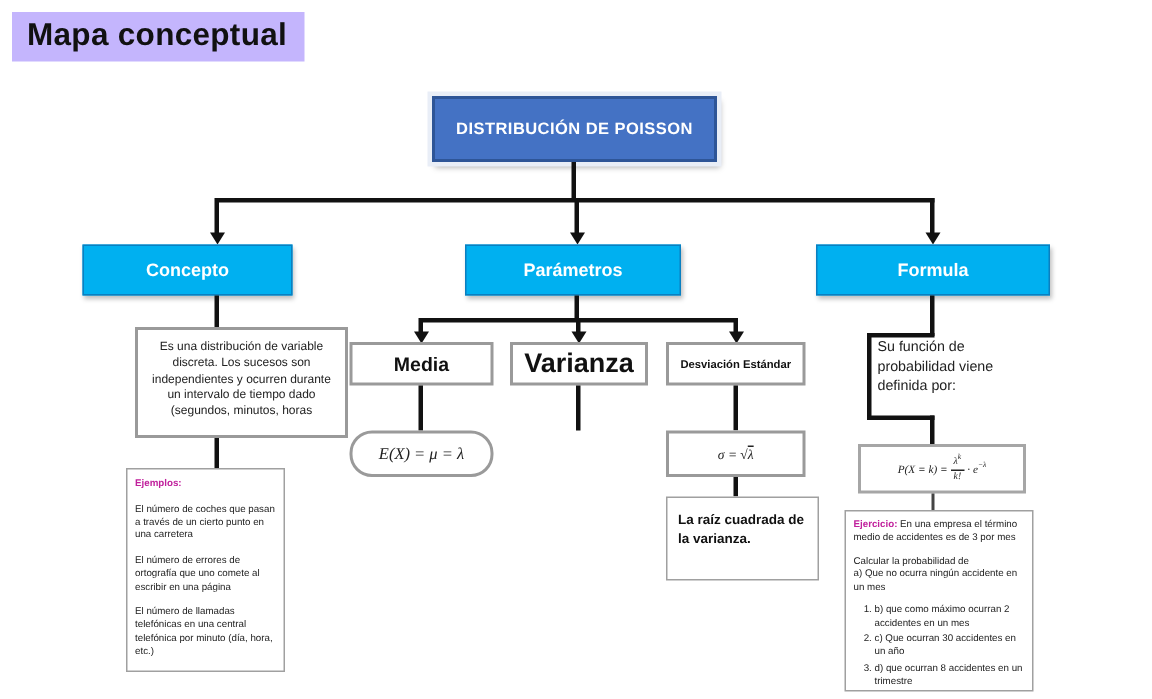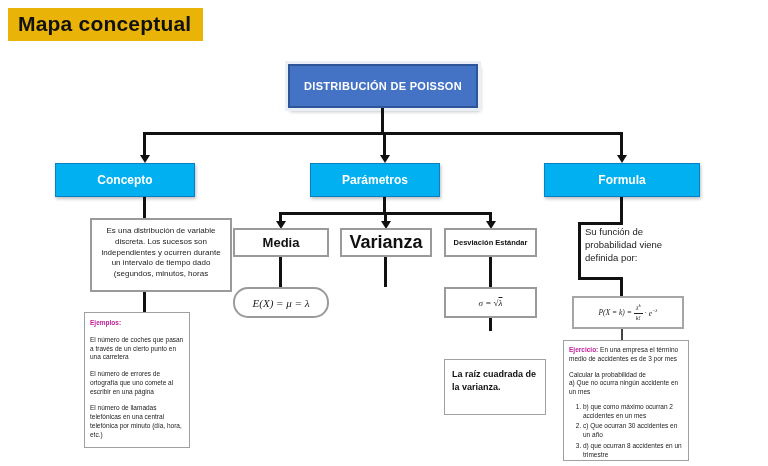--- a/index.html
+++ b/index.html
@@ -9,21 +9,21 @@
     position: relative;
     width: 768px; height: 466px;
     background: #ffffff;
     overflow: hidden;
   }
   .abs { position: absolute; }
 
   
   .page-title {
     left: 8px; top: 8px;
-    background: #eab308;
+    background: #c4b5fd;
     color: #111;
     font-weight: bold;
     font-size: 21px;
     padding: 4px 12px 5px 10px;
     letter-spacing: 0.2px;
   }
 
   
   .root-box {
     left: 288px; top: 64px; width: 190px; height: 44px;
@@ -38,21 +38,21 @@
   
   .cyan-box {
     top: 163px; height: 34px;
     background: #00b0f0;
     border: 1.5px solid #0a7fc0;
     box-shadow: 1px 2px 3px rgba(0,0,0,0.25);
     color: #fff; font-weight: bold; font-size: 12px;
     display: flex; align-items: center; justify-content: center;
   }
   .cyan-concepto   { left: 55px;  width: 140px; }
-  .cyan-parametros { left: 310px; width: 130px; }
+  .cyan-parametros { left: 310px; width: 144px; }
   .cyan-formula    { left: 544px; width: 156px; }
 
   
   .vline { background: #111; width: 3px; }
   .hline { background: #111; height: 3px; }
   .vline.thin { width: 2px; background: #444; }
   .arrow-down {
     width: 0; height: 0;
     border-left: 5px solid transparent;
     border-right: 5px solid transparent;
@@ -100,21 +100,21 @@
     font-style: italic; color: #222;
   }
   .formula-media    { left: 233px; width: 96px; font-size: 11px; border-radius: 15px; }
   .formula-varianza { left: 340px; width: 92px; font-size: 8.5px; }
   .formula-desv     { left: 444px; width: 93px; font-size: 9px; }
   .overline-lam { text-decoration: overline; }
 
   .raiz-box {
     left: 444px; top: 331px; width: 102px; height: 56px;
     padding: 8px 7px;
-    font-size: 9px; font-weight: bold; line-height: 1.4; color: #111; margin-top: 28px;
+    font-size: 9px; font-weight: bold; line-height: 1.4; color: #111;
   }
 
   .sufuncion-text {
     left: 585px; top: 226px; width: 102px;
     font-size: 9.5px; line-height: 1.35; color: #222;
   }
 
   .pmf-box {
     left: 572px; top: 296px; width: 112px; height: 33px;
     border: 2.5px solid #a6a6a6;

